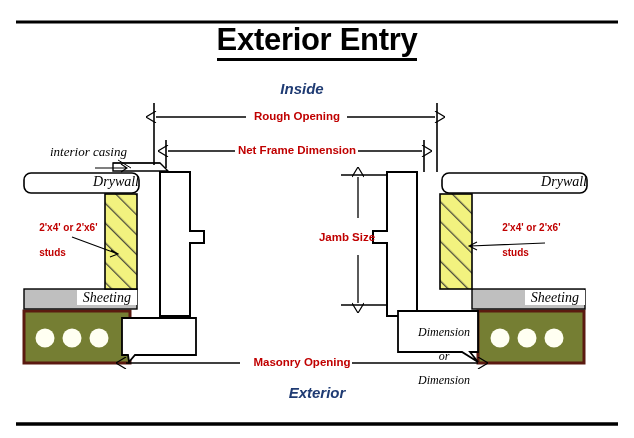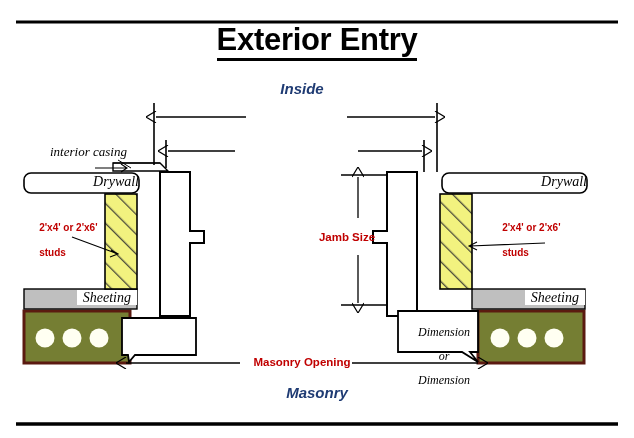--- a/index.html
+++ b/index.html
@@ -218,27 +218,29 @@
 
     <g>
       <path d="M545,243 L470,246 M477,242 L469,246 L477,250" stroke="#000" stroke-width="1.1" fill="none"></path>
     </g>
   </svg>
 
   <div class="txt title"><u>Exterior Entry</u></div>
 
   <div class="txt blue-lbl" style="left:0; top:81px; width:564px;margin-left:20px;">Inside</div>
 
-
+  <div class="txt red-lbl" style="left:237px; top:110px; width:120px;">Rough Opening</div>
+
+  <div class="txt red-lbl" style="left:222px; top:144px; width:150px;">Net Frame Dimension</div>
 
   <div class="txt red-lbl" style="left:312px; top:231px; width:70px;">Jamb Size</div>
 
   <div class="txt red-lbl" style="left:232px; top:356px; width:140px;">Masonry Opening</div>
 
-  <div class="txt blue-lbl" style="left:0; top:385px; width:634px;">Masonry</div>
+  <div class="txt blue-lbl" style="left:0; top:385px; width:634px;">Exterior</div>
 
   <div class="txt casing-lbl" style="left:50px; top:145px;">interior casing</div>
 
   <div class="txt part-lbl" style="left:24px; top:175px; width:115px;">Drywall</div>
 
   <div class="txt part-lbl" style="left:442px; top:175px; width:145px;">Drywall</div>
 
   <div class="txt part-lbl" style="left:24px; top:291px; width:113px;"><span class="sheet-chip">Sheeting</span></div>
 
   <div class="txt part-lbl" style="left:472px; top:291px; width:113px;"><span class="sheet-chip">Sheeting</span></div>

